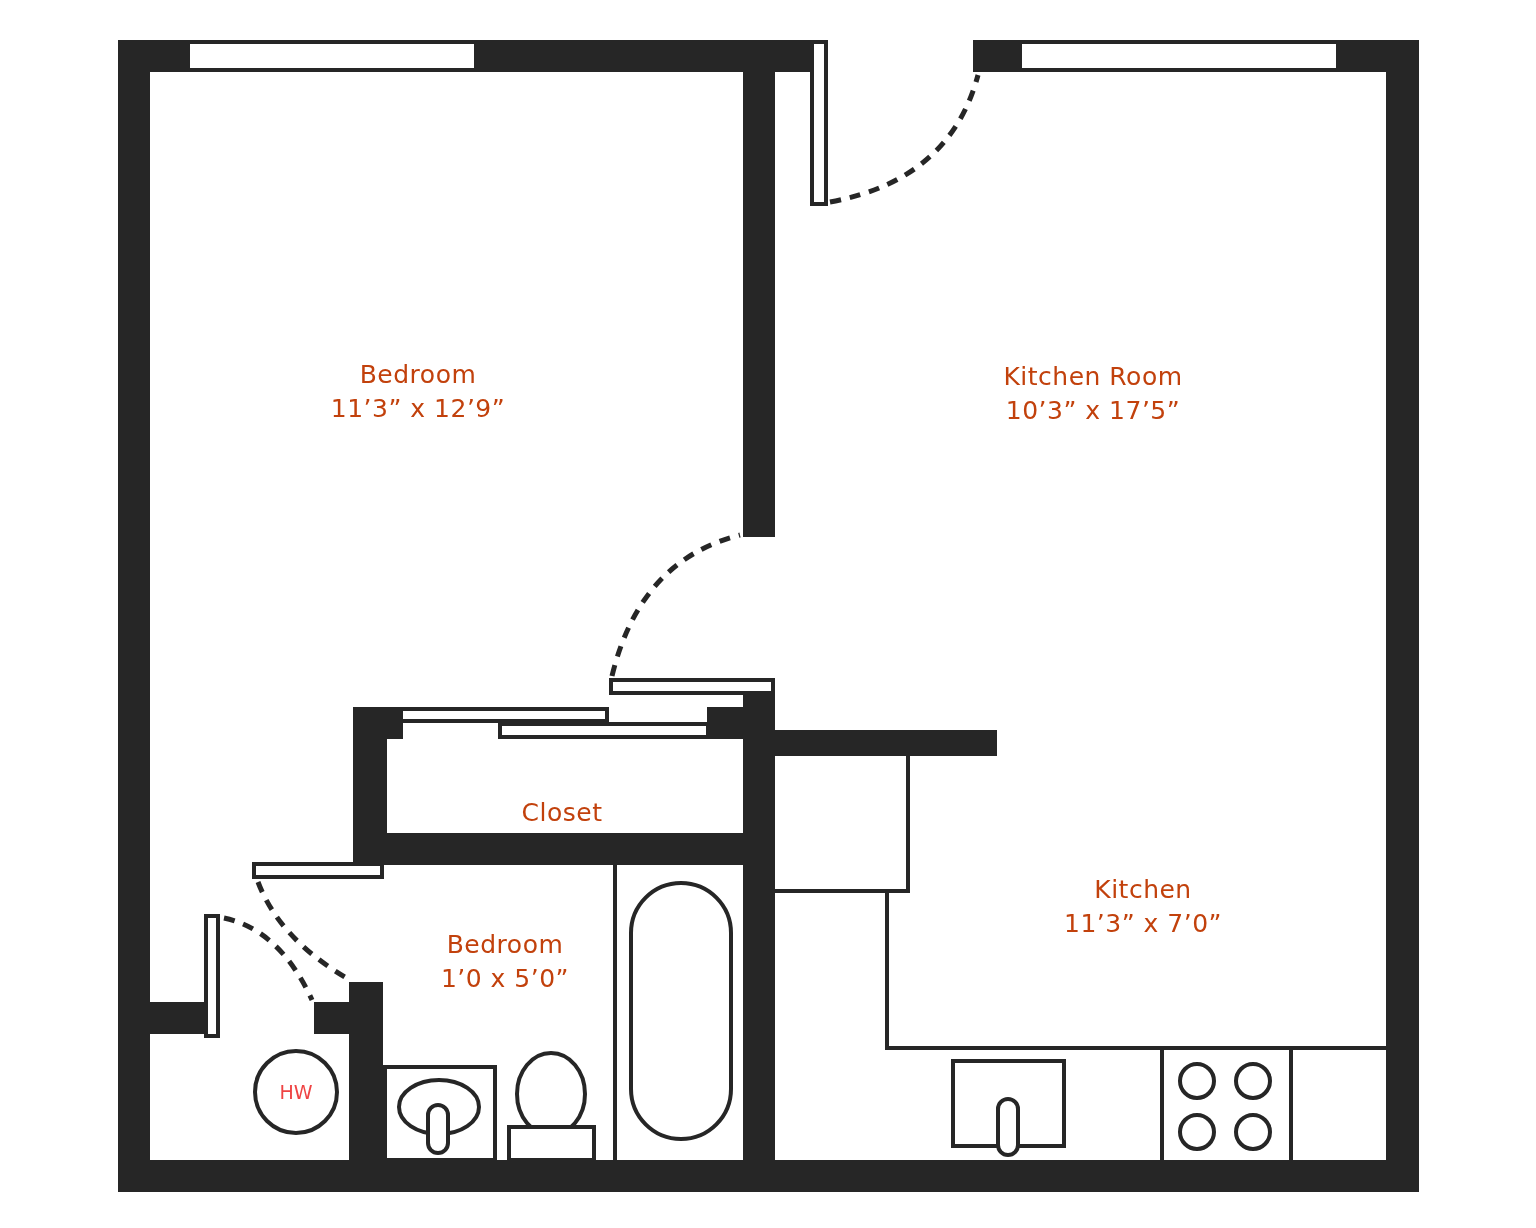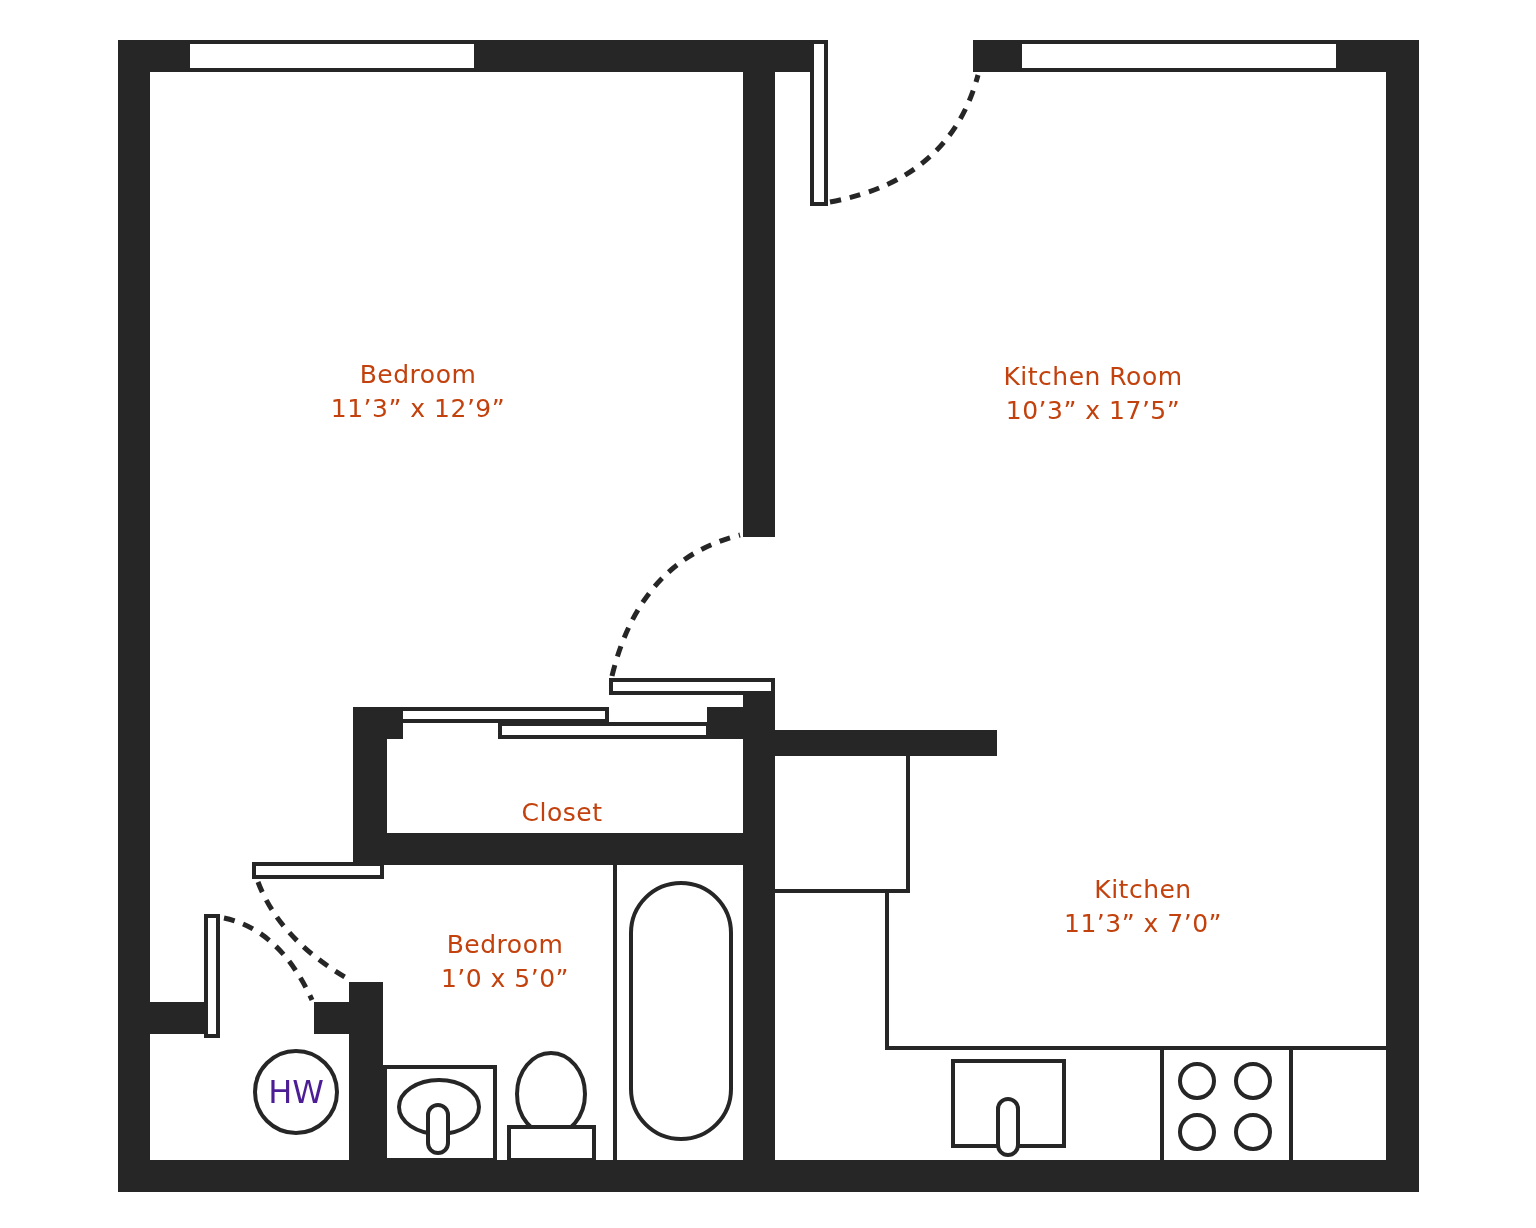--- a/index.html
+++ b/index.html
@@ -17,22 +17,22 @@
       color: #c2410c;
       font-size: 25px;
       line-height: 34px;
       letter-spacing: 0.5px;
       transform: translateX(-50%);
       white-space: nowrap;
     }
     .hw {
       position: absolute;
       font-family: "DejaVu Sans", sans-serif;
-      font-size: 32px;
-      color: #4c1d95;
+      font-size: 19px;
+      color: #ef4444;
       transform: translate(-50%, -50%);
       text-align: right;
     }
   </style>
 </head>
 <body>
 
 <svg width="1536" height="1228" viewBox="0 0 1536 1228" xmlns="http://www.w3.org/2000/svg">
 
   <g>

